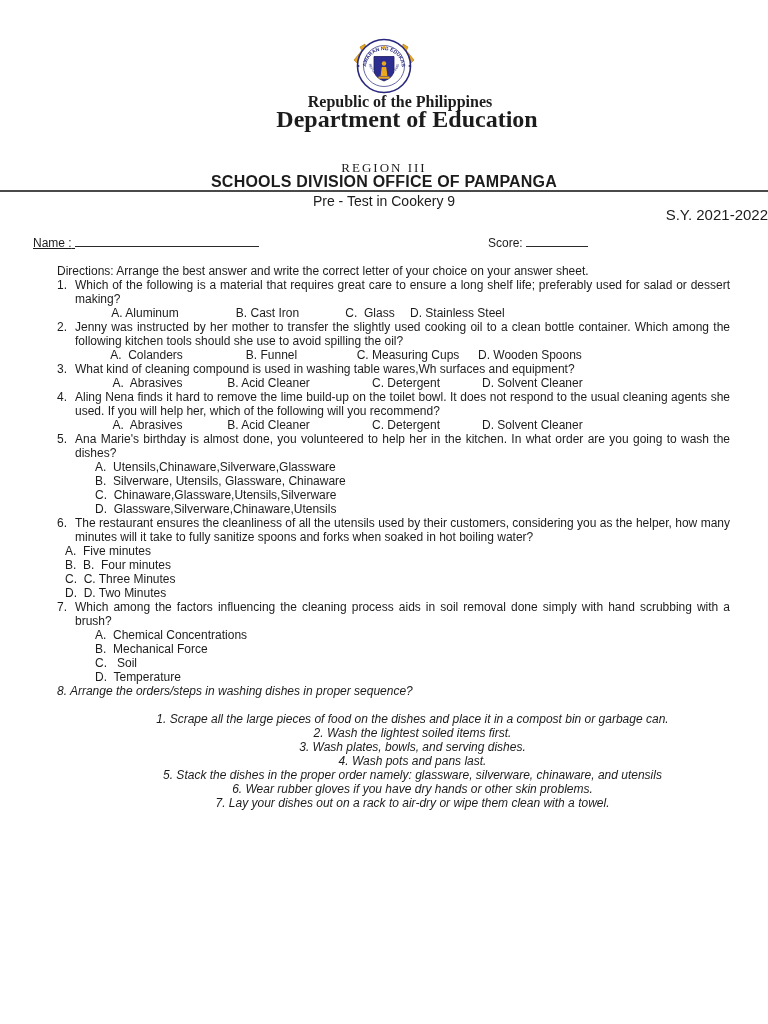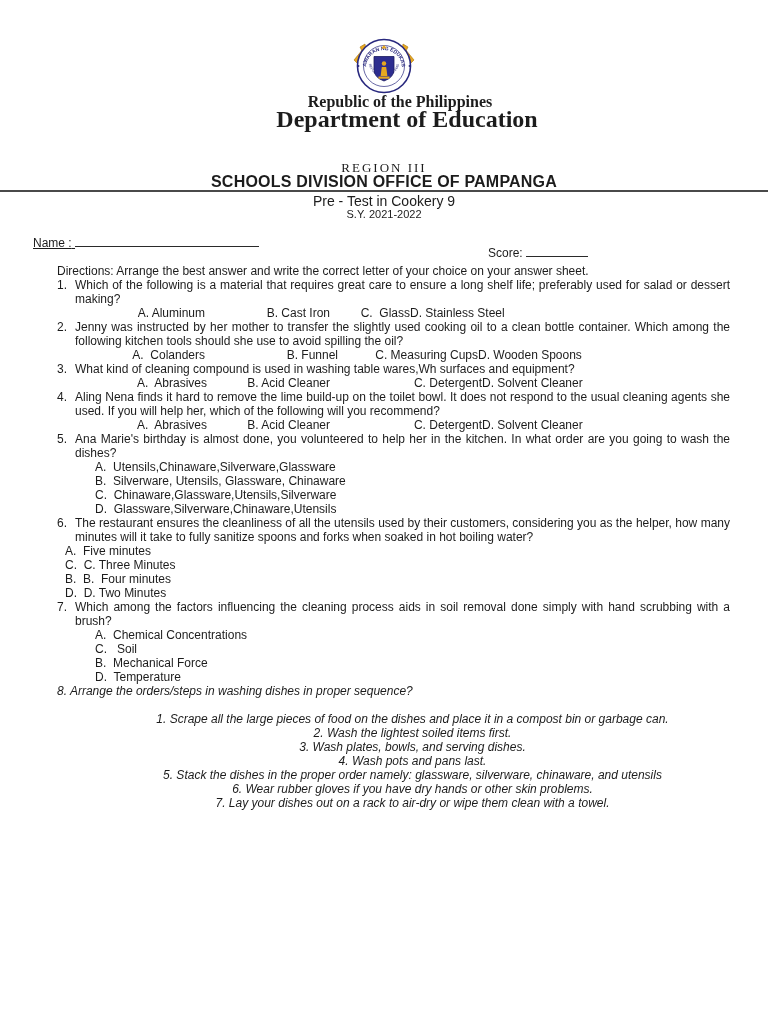--- a/index.html
+++ b/index.html
@@ -10,36 +10,36 @@
 
   
   .header{text-align:center;padding-top:38px;}
   .seal{display:block;margin:0 auto;}
   .republic{font-family:"Liberation Serif",serif;font-weight:700;font-size:16px;line-height:14px;margin-top:1px;padding-left:32px;}
   .department{font-family:"Liberation Serif",serif;font-weight:700;font-size:24px;line-height:20px;margin-left:46px;}
   .region{font-family:"Liberation Serif",serif;font-size:13px;line-height:12px;letter-spacing:2px;margin-top:33px;}
   .division{font-weight:700;font-size:16px;line-height:12px;margin-top:2px;letter-spacing:.2px;}
   .rule{border:0;border-top:2.5px solid #4a4a4a;margin:2px 0 0 0;width:768px;}
   .test-title{font-size:14px;line-height:14px;margin-top:2px;}
-  .school-year{font-size:11px;line-height:13px;}
+  .school-year{font-size:15px;line-height:13px;text-align:right;}
 
   
   .form-row{position:relative;margin:14px 0 0 33px;height:16px;font-size:12.5px;text-decoration:underline;}
   .uline{display:inline-block;border-bottom:1.2px solid #2a2a2a;height:11px;vertical-align:baseline;}
   .name-line{width:184px;}
-  .score-wrap{position:absolute;left:455px;top:10px;}
+  .score-wrap{position:absolute;left:455px;top:0;}
   .score-line{width:62px;}
 
   
   .bodytext{font-size:12px;line-height:14px;}
   .directions{margin:13px 38px 0 57px;}
   .q{position:relative;margin:0 38px 0 57px;padding-left:18px;text-align:justify;}
   .q .num{position:absolute;left:0;top:0;}
   .q8{padding-left:0;text-align:left;font-style:italic;}
-  .opts-inline{display:flex;text-align:right;margin-left:10px;}
+  .opts-inline{display:flex;text-align:center;margin-left:10px;}
   .opts-inline span{display:inline-block;white-space:pre;}
   .mL13{margin-left:13px;}
   .opts-block{text-align:left;}
   .opts-block div{white-space:pre;}
   .ind20{margin-left:20px;}
   .indNeg{margin-left:-10px;}
   .steps{margin-top:14px;margin-left:38px;text-align:center;}
   .steps div{white-space:pre;}
   .answers{margin-top:26px;margin-left:28px;text-align:right;}
   .answers div{white-space:pre;}
@@ -151,33 +151,33 @@
       <div>C.  Chinaware,Glassware,Utensils,Silverware</div>
       <div>D.  Glassware,Silverware,Chinaware,Utensils</div>
     </div>
   </div>
 
   <div class="q bodytext">
     <span class="num">6.</span>
     <span>The restaurant ensures the cleanliness of all the utensils used by their customers, considering you as the helper, how many minutes will it take to fully sanitize  spoons and forks when soaked in hot boiling water?</span>
     <div class="opts-block indNeg">
       <div>A.  Five minutes</div>
+      <div>B.  B.  Four minutes</div>
       <div>C.  C. Three Minutes</div>
-      <div>B.  B.  Four minutes</div>
       <div>D.  D. Two Minutes</div>
     </div>
   </div>
 
   <div class="q bodytext">
     <span class="num">7.</span>
     <span>Which among the factors influencing the cleaning process aids in soil removal done simply with hand scrubbing with a brush?</span>
     <div class="opts-block ind20">
       <div>A.  Chemical Concentrations</div>
+      <div>B.  Mechanical Force</div>
       <div>C.   Soil</div>
-      <div>B.  Mechanical Force</div>
       <div>D.  Temperature</div>
     </div>
   </div>
 
   <div class="q q8 bodytext">
     <span>8.</span>
     <span>Arrange the orders/steps in washing dishes in proper sequence?</span>
     <div class="steps">
       <div>1. Scrape all the large pieces of food on the dishes and place it in a compost bin or garbage can.</div>
       <div>2. Wash the lightest soiled items first.</div>

